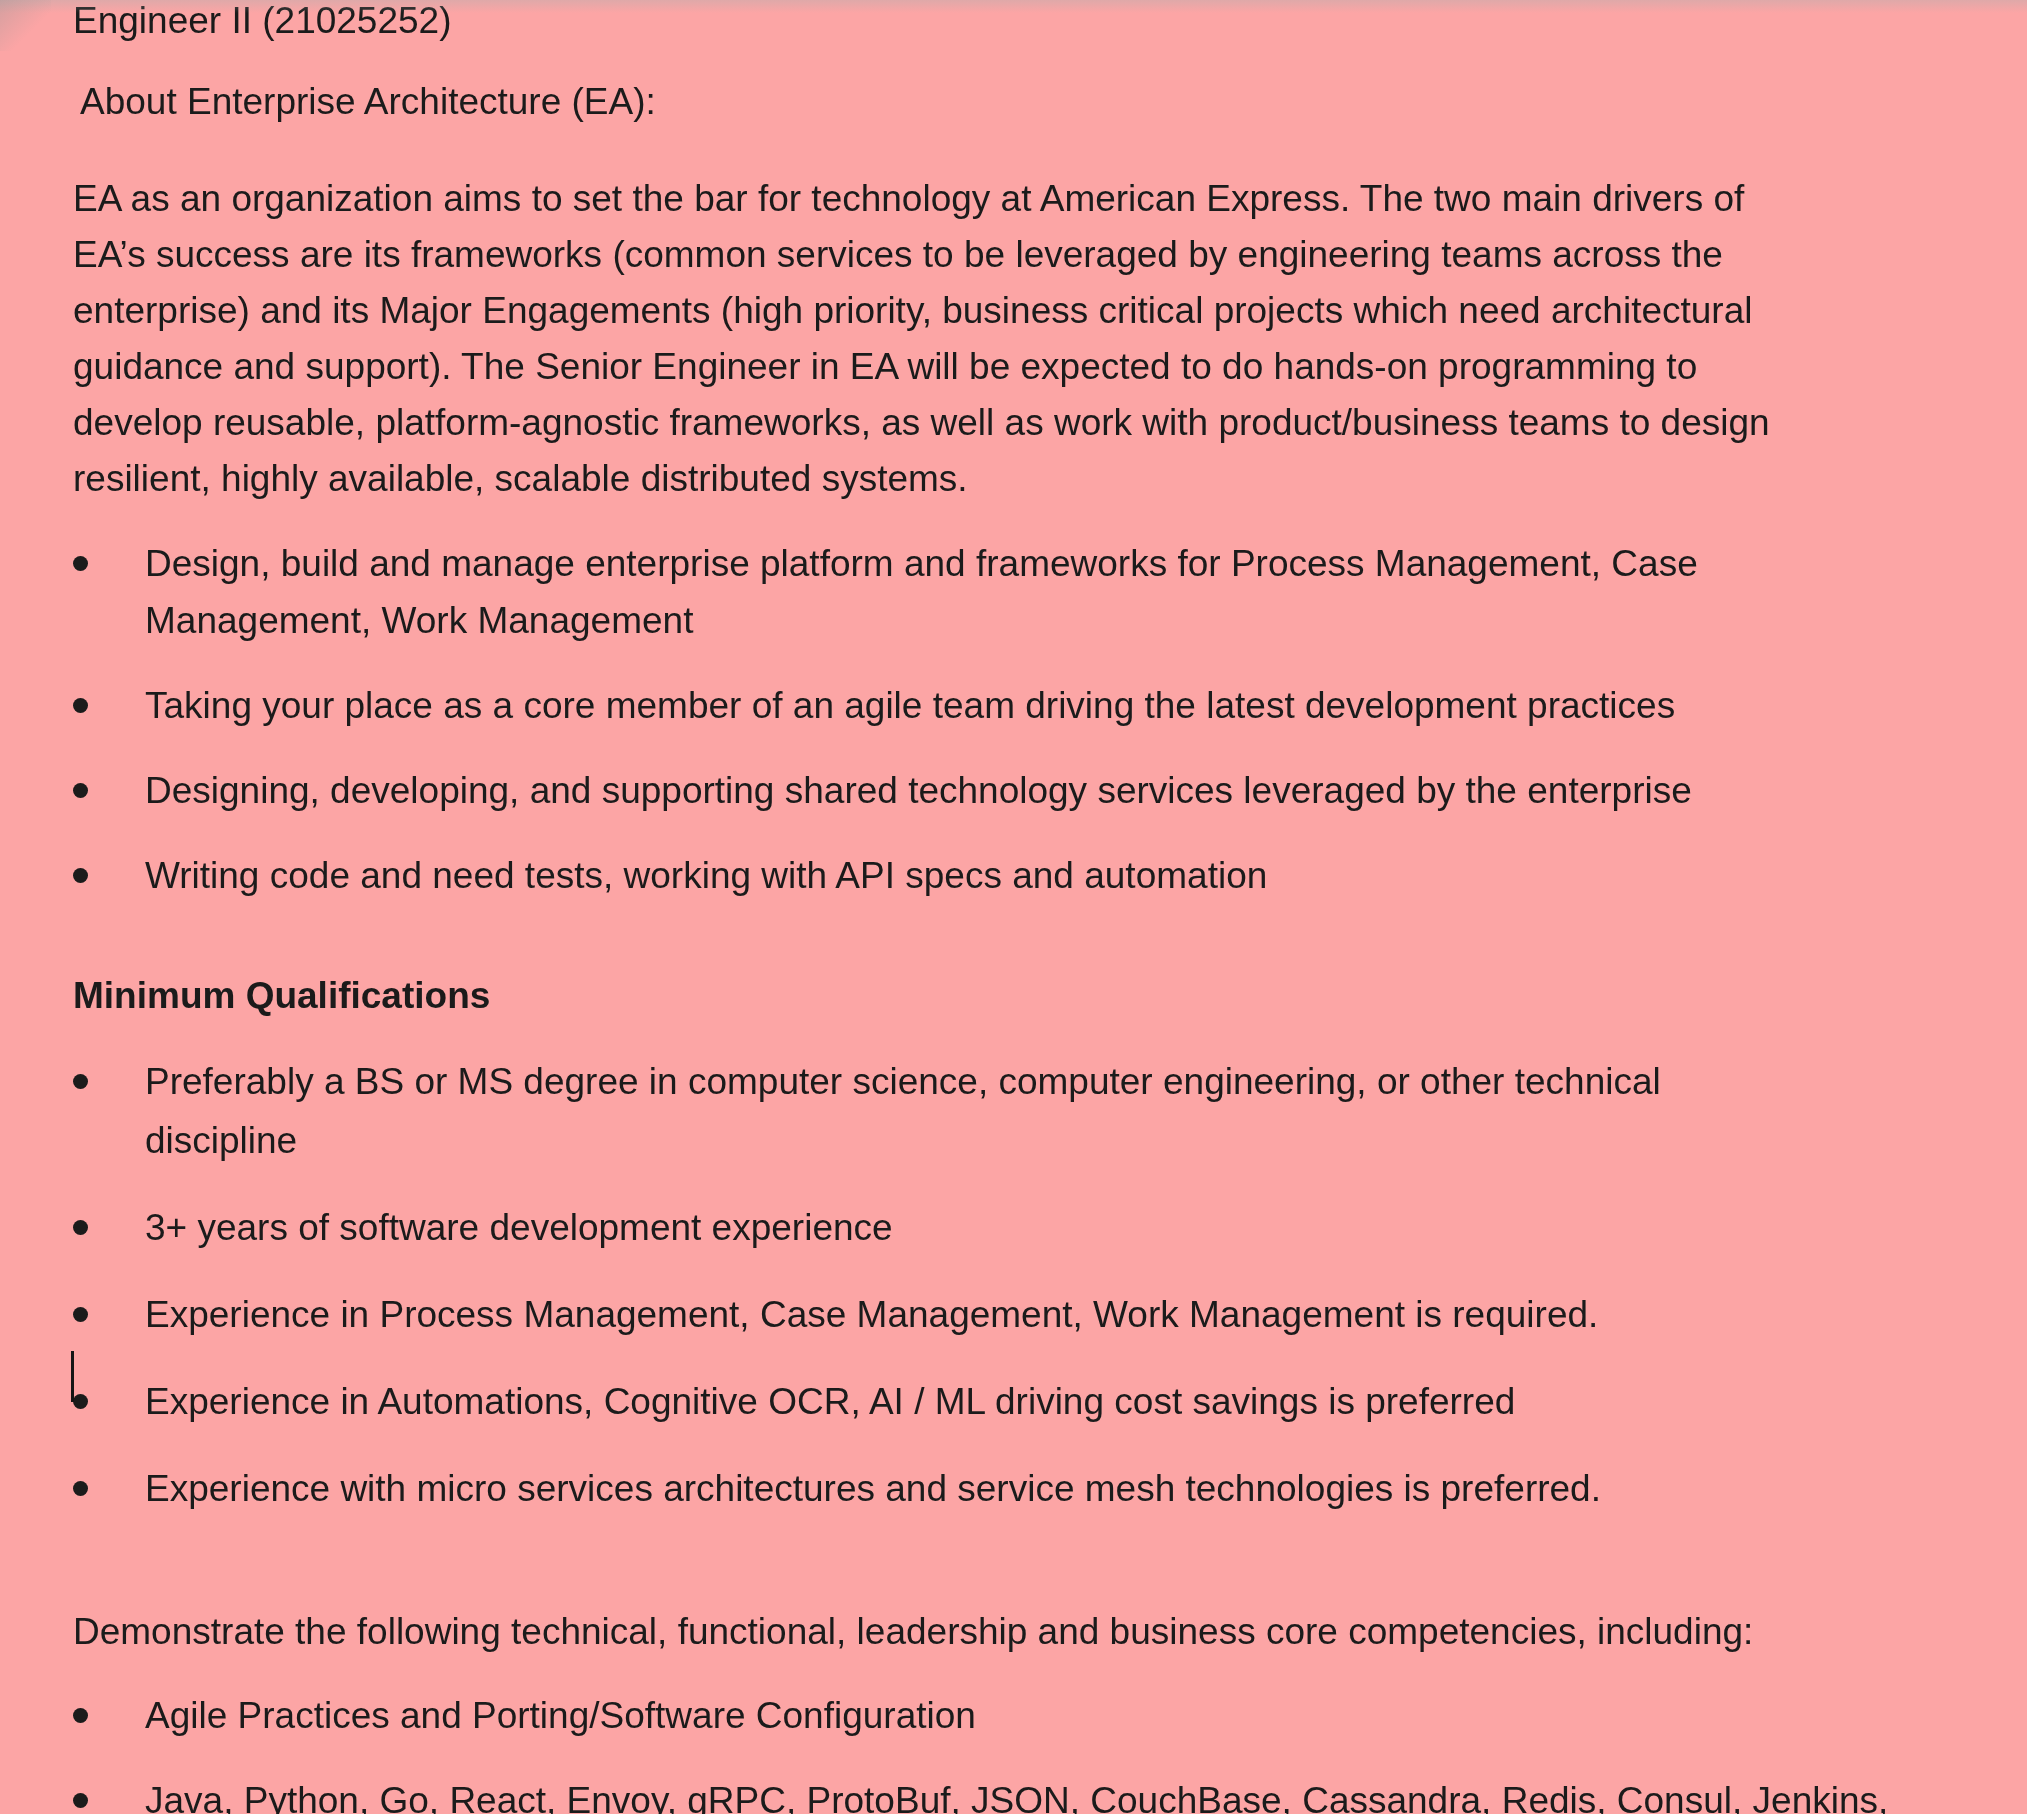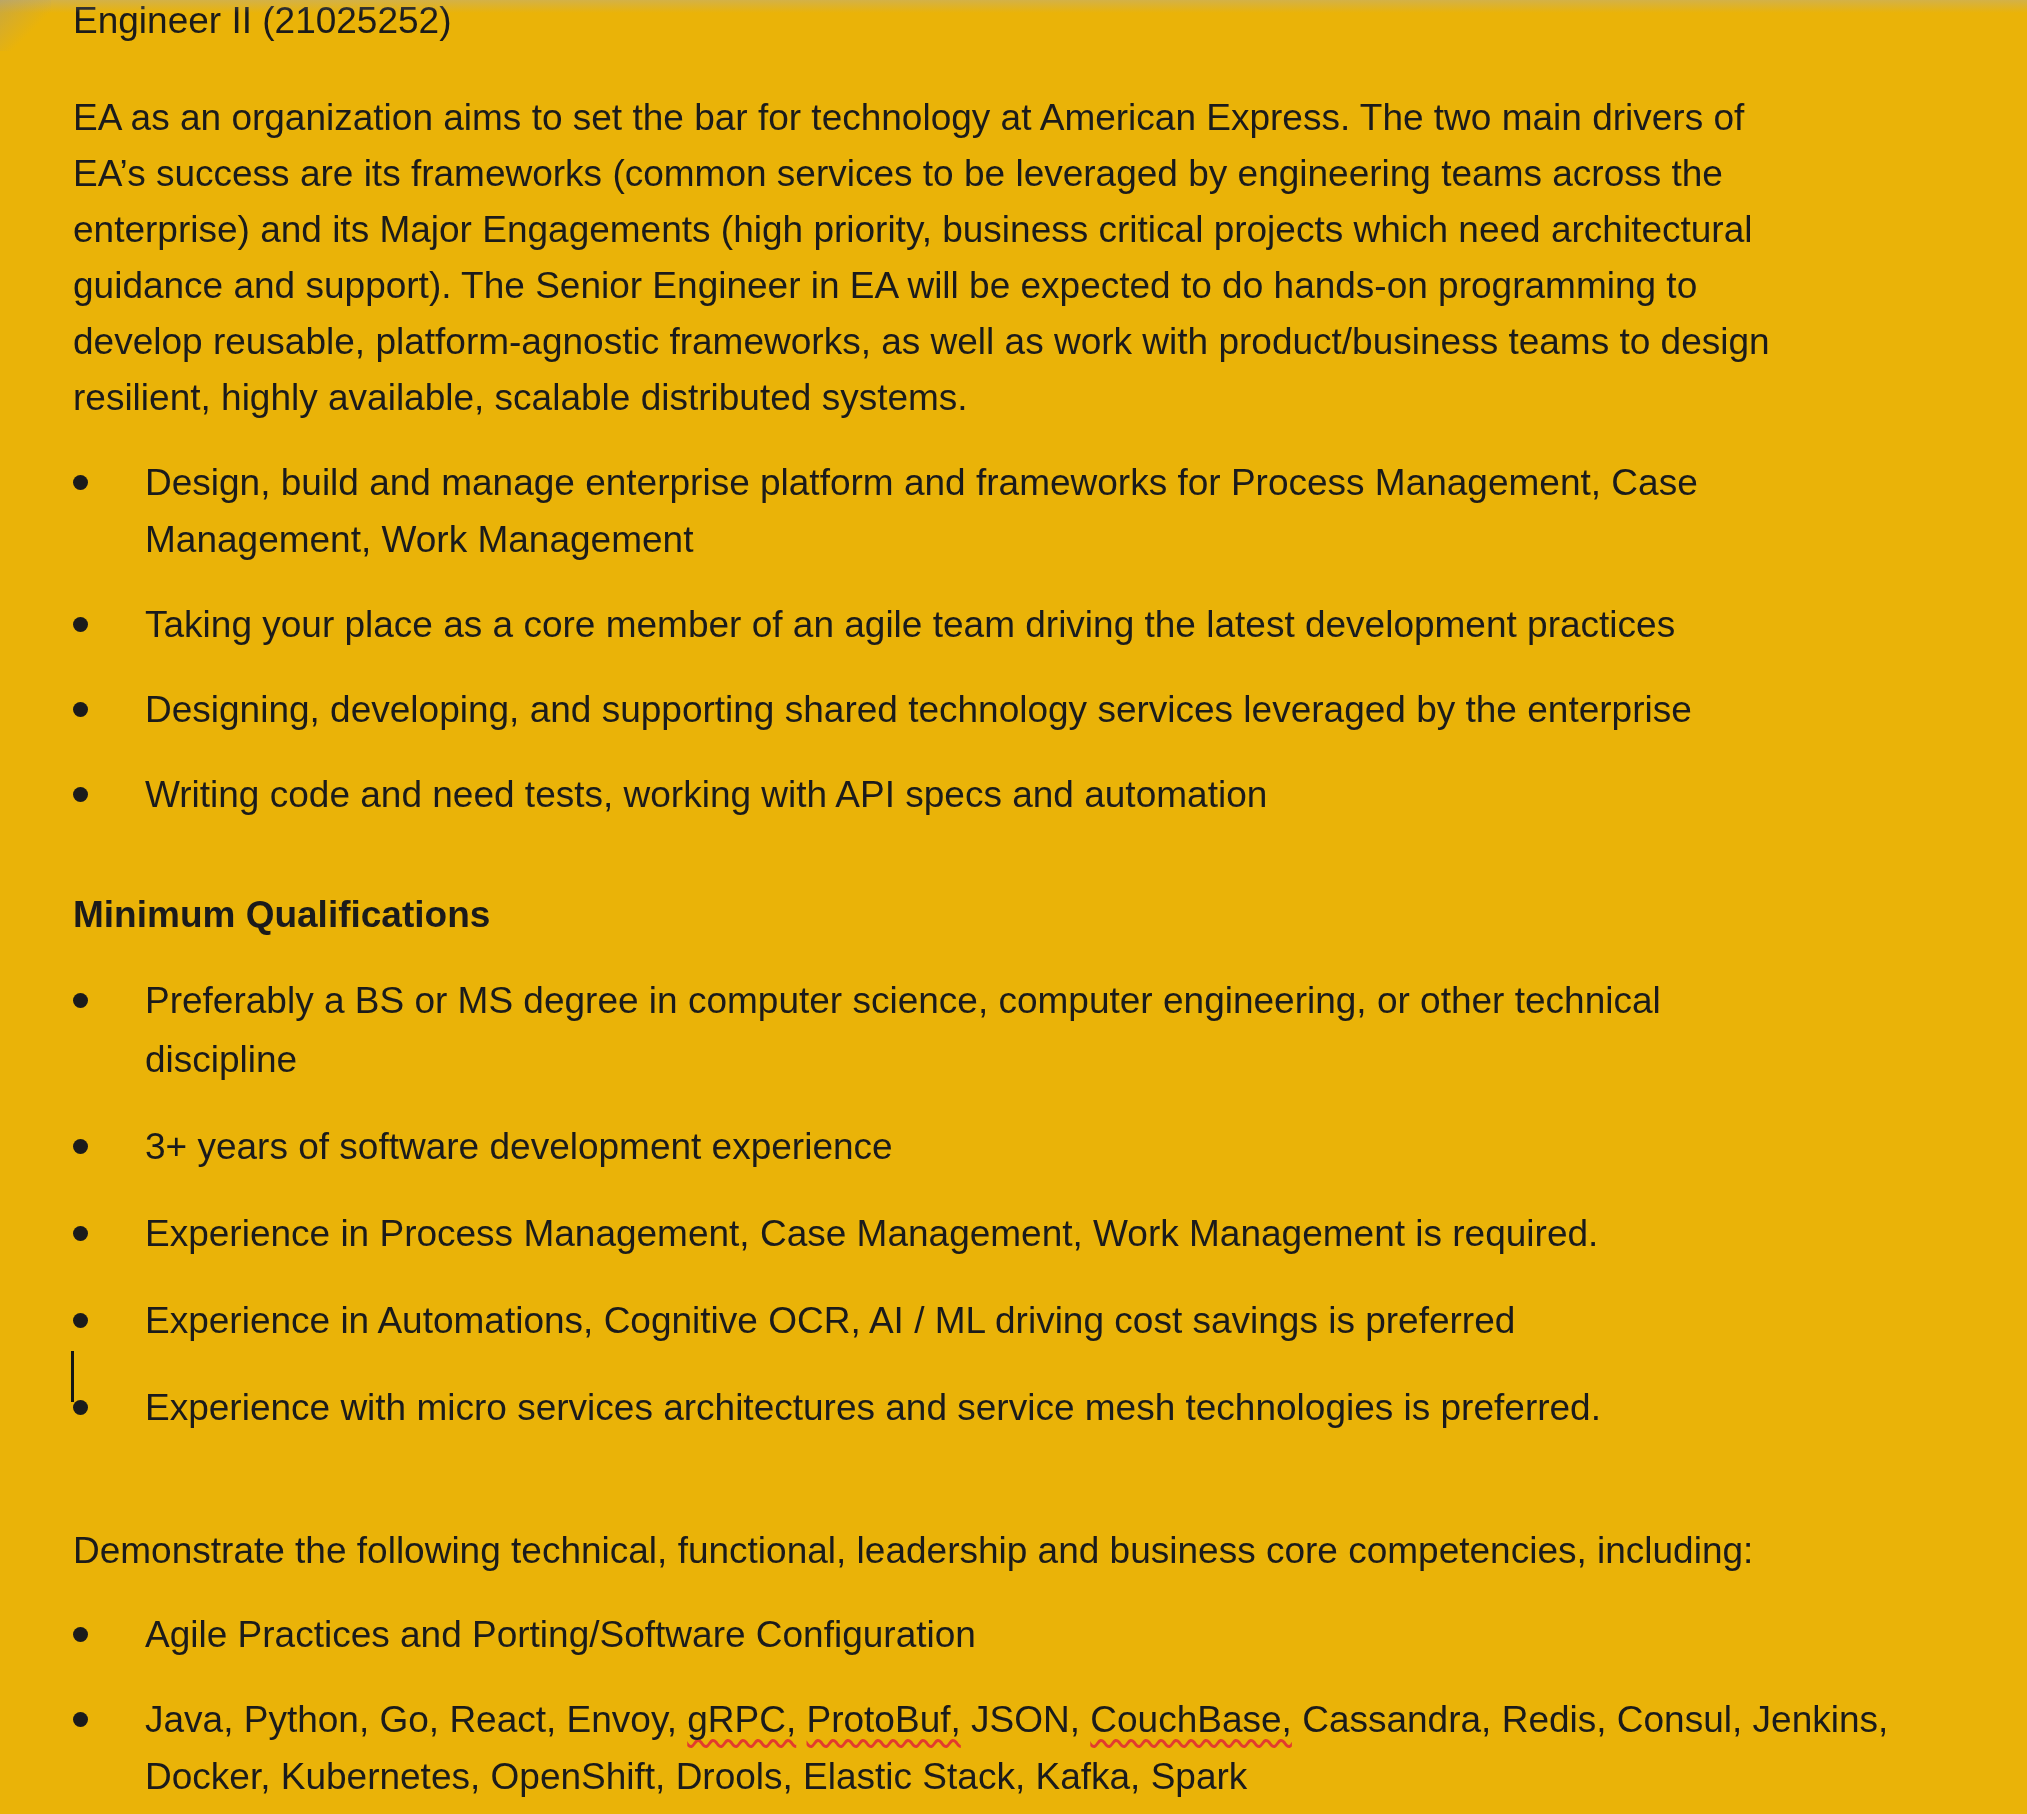--- a/index.html
+++ b/index.html
@@ -6,21 +6,21 @@
     --text: #1b1b1b;
     --spell: #e23b2e;
     --grammar: #b5872e;
   }
   * { margin: 0; padding: 0; box-sizing: border-box; }
   html, body { background: #ffffff; }
   .page {
     position: relative;
     width: 2028px;
     height: 1815px;
-    background: #eab308;
+    background: #fca5a5;
     overflow: hidden;
     padding: 0 20px 0 73px;
     font-family: "Liberation Sans", "DejaVu Sans", sans-serif;
     font-size: 37px;
     line-height: 56px;
     color: var(--text);
   }
   .top-fade {
     position: absolute;
     top: 0; left: 0; right: 0;
@@ -85,20 +85,21 @@
 </style>
 </head>
 <body>
 
 <div class="page">
   <div class="top-fade"></div>
   <div class="corner-shade"></div>
 
   <div class="title">Engineer II (21025252)</div>
 
+  <div class="about">About Enterprise Architecture (EA):</div>
 
   <div class="para">EA as an organization aims to set the bar for technology at American Express. The two main drivers of
 EA’s success are its frameworks (common services to be leveraged by engineering teams across the
 enterprise) and its Major Engagements (high priority, business critical projects which need architectural
 guidance and support). The Senior Engineer in EA will be expected to do hands-on programming to
 develop reusable, platform-agnostic frameworks, as well as work with product/business teams to design
 resilient, highly available, scalable distributed systems.</div>
 
   <ul class="list lh58">
     <li>

